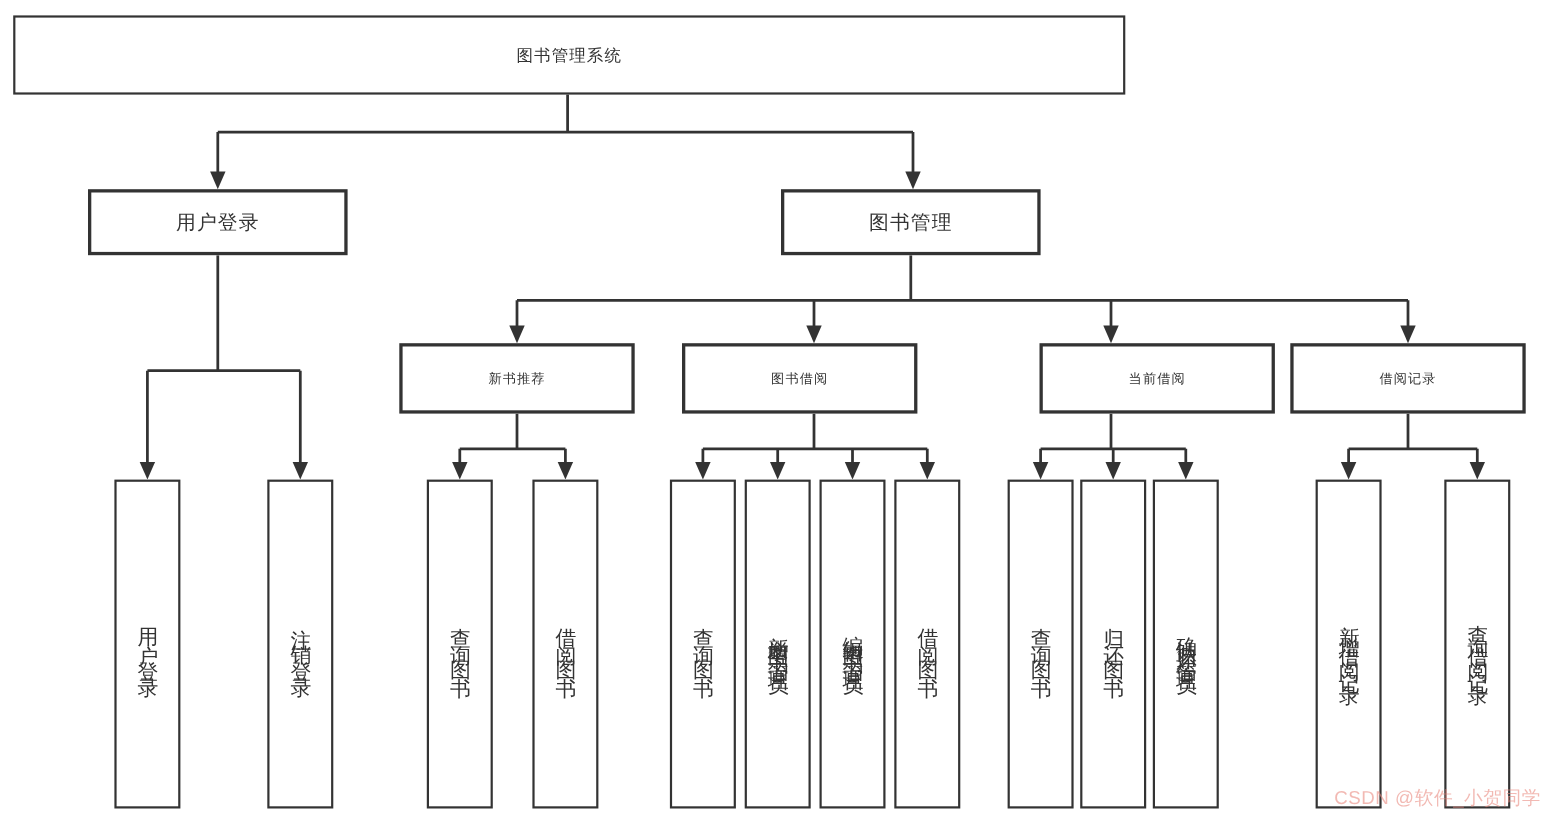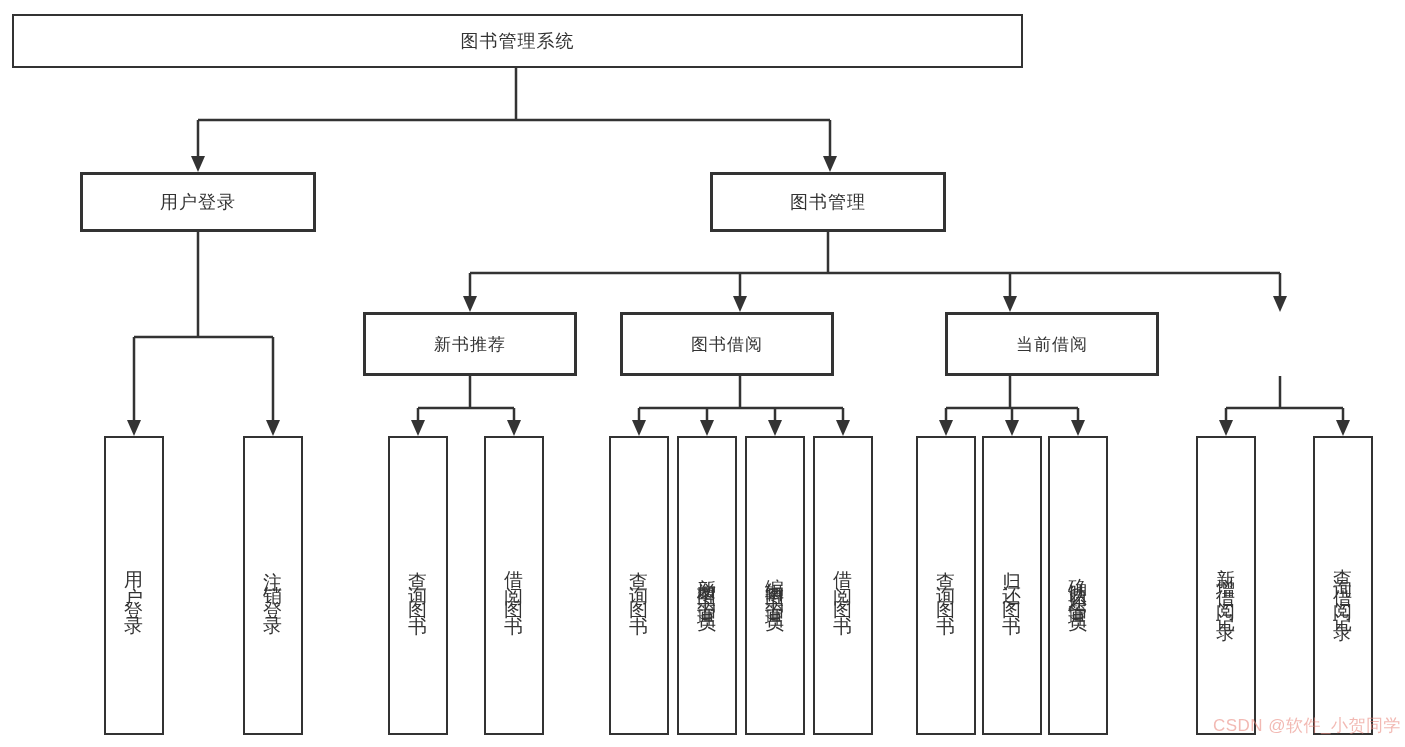--- a/index.html
+++ b/index.html
@@ -22,27 +22,27 @@
     box-sizing: border-box;
     background: #ffffff;
     border: 3px solid #333333;
     display: flex;
     align-items: center;
     justify-content: center;
     color: #333333;
   }
   .root {
     left: 12px; top: 14px;
-    width: 1011px; height: 54px;
+    width: 1011px; height: 72px;
     border-width: 2.5px;
-    font-size: 18px;
+    font-size: 15px;
     letter-spacing: 1px;
   }
   .l2 { top: 172px; width: 236px; height: 60px; font-size: 18px; letter-spacing: 1px; }
-  .l3 { top: 312px; width: 214px; height: 64px; font-size: 17px; letter-spacing: 1px; }
+  .l3 { top: 312px; width: 214px; height: 64px; font-size: 12px; letter-spacing: 1px; }
   .leaf {
     top: 436px;
     width: 60px; height: 299px;
     border-width: 2.5px;
   }
   .vtext {
     writing-mode: vertical-rl;
     font-size: 19px;
     line-height: 1;
     color: #333333;
@@ -110,20 +110,23 @@
 
   <div class="box l3" style="left:363px">
     <span>新书推荐</span>
   </div>
   <div class="box l3" style="left:620px">
     <span>图书借阅</span>
   </div>
   <div class="box l3" style="left:945px">
     <span>当前借阅</span>
   </div>
+  <div class="box l3" style="left:1173px">
+    <span>借阅记录</span>
+  </div>
 
   <div class="box leaf" style="left:104px">
     <span class="vtext s4">用户登录</span>
   </div>
   <div class="box leaf" style="left:243px">
     <span class="vtext s4">注销登录</span>
   </div>
 
   <div class="box leaf" style="left:388px">
     <span class="vtext s4">查询图书</span>

